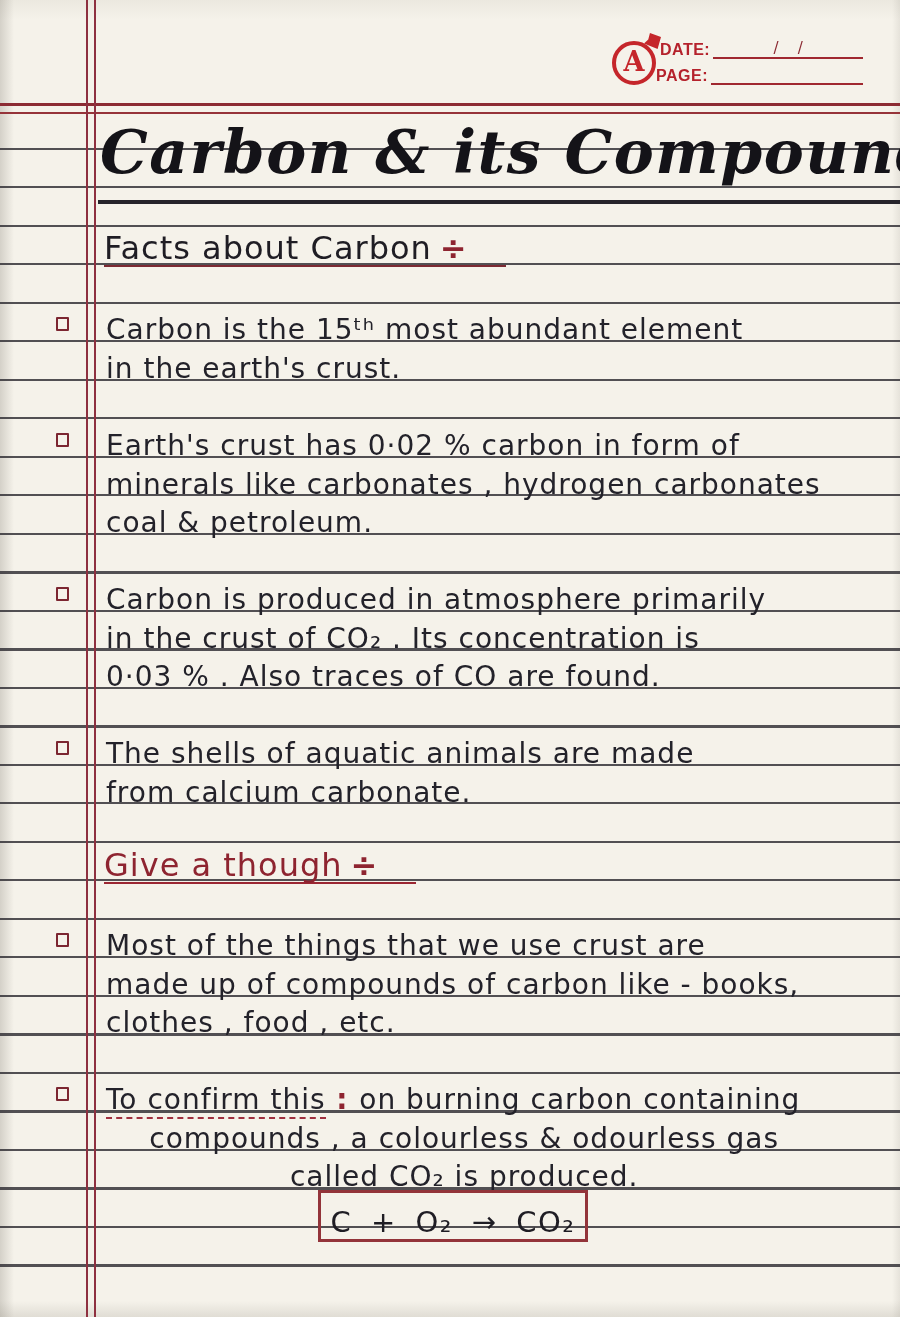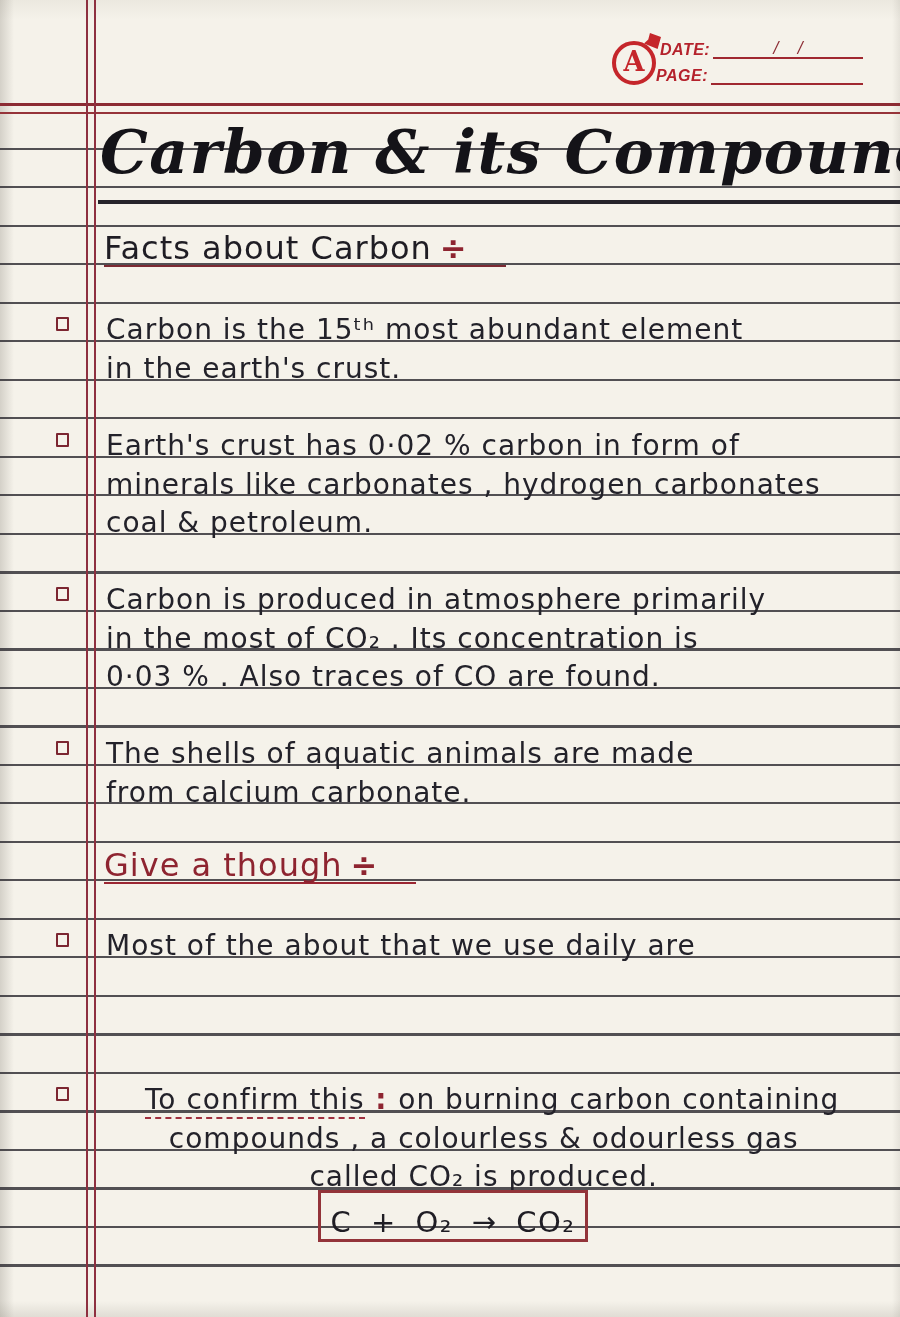--- a/index.html
+++ b/index.html
@@ -24,21 +24,21 @@
     border-top:3px solid #8c2b33;border-bottom:2px solid #96343a;}
   .margin-rule{position:absolute;top:0;bottom:0;left:86px;width:6px;
     border-left:2px solid #8e3040;border-right:2px solid #8e3040;}
   
   .brand{position:absolute;left:612px;top:33px;width:52px;height:52px;}
   .logo-circle{display:block;margin-top:8px;width:36px;height:36px;border:4px solid #c5262b;
     border-radius:50%;color:#c5262b;font-family:"DejaVu Serif",serif;font-weight:bold;
     font-size:27px;line-height:34px;text-align:center;}
   .logo-flame{position:absolute;top:0;right:3px;width:17px;height:16px;background:#c5262b;
     clip-path:polygon(35% 0,100% 25%,80% 100%,0 65%,25% 40%);}
-  .hdr-row{position:absolute;display:flex;align-items:flex-end;gap:3px;font-style:italic;}
+  .hdr-row{position:absolute;display:flex;align-items:flex-end;gap:3px;}
   .date-row{left:660px;top:40px;}
   .page-row{left:656px;top:67px;text-align:right;}
   .hdr-label{color:#b5222c;font-weight:bold;font-size:16px;letter-spacing:.5px;
     font-family:"Liberation Sans",sans-serif;}
   .hdr-line{border-bottom:2.5px solid #a02830;color:#8c2b33;font-size:15px;line-height:17px;}
   .date-line{width:150px;text-align:center;}
   .page-line{width:152px;}
   
   .title{position:absolute;left:98px;top:106px;margin:0;white-space:nowrap;
     font-family:"DejaVu Serif",serif;font-style:italic;font-weight:700;
@@ -48,21 +48,21 @@
   .heading{position:absolute;left:104px;font-size:32px;letter-spacing:1px;line-height:34px;
     border-bottom:2.5px solid #7c2a33;padding-right:38px;white-space:nowrap;}
   .h-facts{top:231px;color:#1f1d24;}
   .h-give{top:848px;color:#8e2430;border-color:#9b2733;}
   .mark{color:#8e2430;font-weight:bold;margin-left:8px;}
   
   .para{position:absolute;left:106px;font-size:28px;line-height:38.5px;
     letter-spacing:1px;white-space:nowrap;color:#23222a;}
   .p1{top:311px}.p2{top:427px}.p3{top:581px}.p4{top:735px}.p5{top:927px}.p6{top:1081px}
   .p6 .indent{padding-left:22px;text-align:center;}
-  .dashed{border-bottom:2.5px dashed #a03040;padding-bottom:1px;margin-left:39px;}
+  .dashed{border-bottom:2.5px dashed #a03040;padding-bottom:1px;}
   .sep{color:#8e2430;font-weight:bold;}
   
   .bullet{position:absolute;left:56px;width:9px;height:10px;border:2.5px solid #7c2631;
     border-radius:1px;background:transparent;}
   .b1{top:317px}.b2{top:433px}.b3{top:587px}.b4{top:741px}.b5{top:933px}.b6{top:1087px}
   
   .eq-box{position:absolute;left:318px;top:1190px;width:264px;height:46px;
     border:3px solid #93343a;display:flex;align-items:flex-end;justify-content:center;
     font-size:29px;letter-spacing:1.5px;word-spacing:8px;color:#1f1d24;}
 </style>
@@ -104,37 +104,39 @@
   <span class="bullet b2"></span>
   <div class="para p2">
     <div class="line">Earth's crust has 0·02 % carbon in form of</div>
     <div class="line">minerals like carbonates , hydrogen carbonates</div>
     <div class="line">coal &amp; petroleum.</div>
   </div>
 
   <span class="bullet b3"></span>
   <div class="para p3">
     <div class="line">Carbon is produced in atmosphere primarily</div>
-    <div class="line">in the most of CO₂ . Its concentration is</div>
+    <div class="line">in the crust of CO₂ . Its concentration is</div>
     <div class="line">0·03 % . Also traces of CO are found.</div>
   </div>
 
   <span class="bullet b4"></span>
   <div class="para p4">
     <div class="line">The shells of aquatic animals are made</div>
     <div class="line">from calcium carbonate.</div>
   </div>
 
   <div class="heading h-give">
     <span>Give a though</span><span class="mark">÷</span>
   </div>
 
   <span class="bullet b5"></span>
   <div class="para p5">
-    <div class="line">Most of the about that we use daily are</div>
+    <div class="line">Most of the things that we use crust are</div>
+    <div class="line">made up of compounds of carbon like - books,</div>
+    <div class="line">clothes , food , etc.</div>
   </div>
 
   <span class="bullet b6"></span>
   <div class="para p6">
     <div class="line"><span class="dashed">To confirm this</span><span class="sep"> : </span><span>on burning carbon containing</span></div>
     <div class="line indent">compounds , a colourless &amp; odourless gas</div>
     <div class="line indent">called CO₂ is produced.</div>
   </div>
 
   <div class="eq-box">

